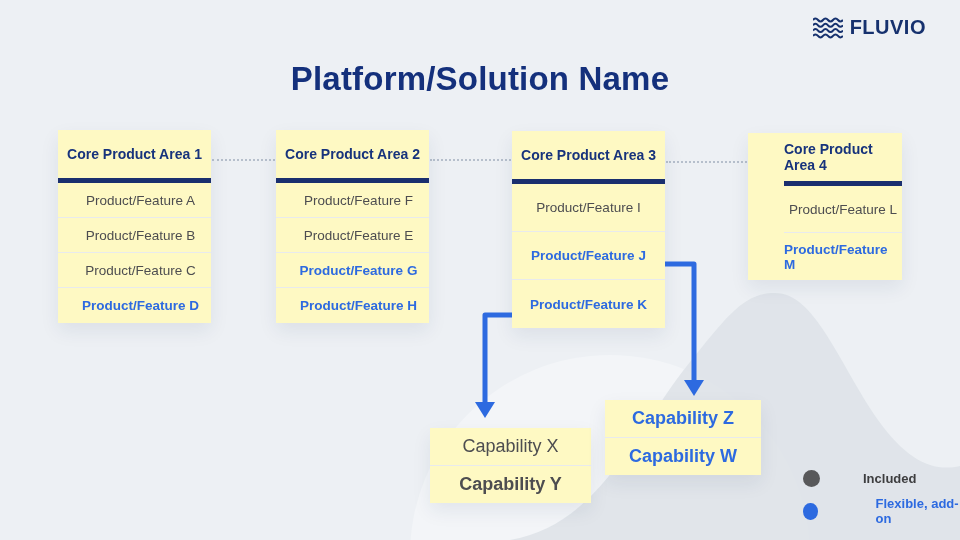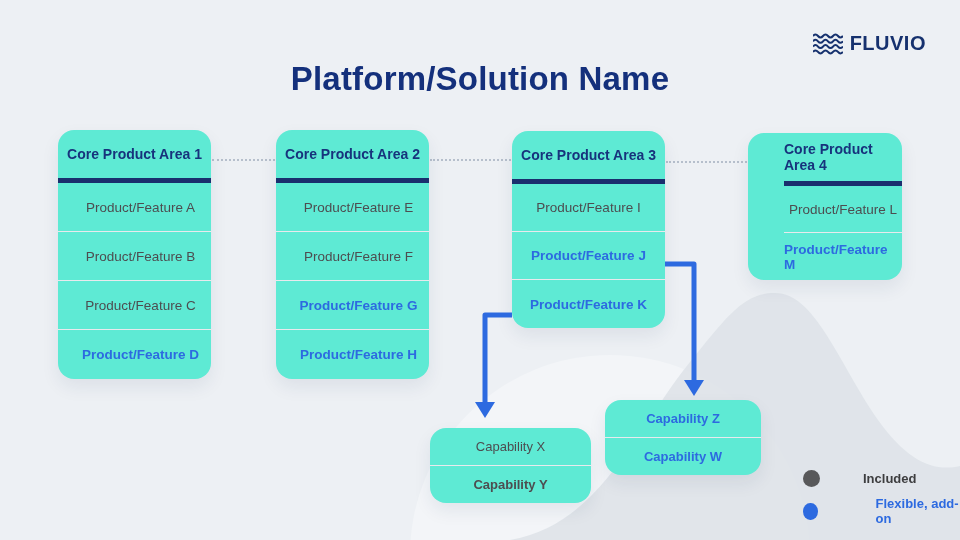--- a/index.html
+++ b/index.html
@@ -6,54 +6,53 @@
   html,body { width:960px; height:540px; }
   body {
     position:relative;
     font-family:"Liberation Sans", sans-serif;
     background:#edf0f4;
     overflow:hidden;
   }
   
   .bg-decor { position:absolute; inset:0; pointer-events:none; }
   
-  .logo { position:absolute; top:32px; right:34px; display:flex; align-items:center; gap:7px; }
+  .logo { position:absolute; top:16px; right:34px; display:flex; align-items:center; gap:7px; }
   .logo-text { font-size:20px; font-weight:800; letter-spacing:0.5px; color:#16316e; }
   
   .page-title {
     position:absolute; top:60px; left:0; right:0;
     text-align:center; font-size:33px; font-weight:700;
     color:#14307c; letter-spacing:0.2px;
   }
   
   .card {
-    position:absolute; background:#5eead4;
+    position:absolute; background:#fef9c3;
     box-shadow:0 8px 18px rgba(30,50,90,0.08);
-    border-radius:16px;
   }
   .card-header {
     height:53px; display:flex; align-items:center; justify-content:center;
     font-size:14px; font-weight:700; color:#17337c;
     border-bottom:5px solid #1a2f6e;
   }
   .item {
     display:flex; align-items:center; justify-content:center;
     font-size:13.5px; font-weight:500; color:#4d4d50;
     border-bottom:1px solid #e8eaed;
   }
   .item:last-child { border-bottom:none;font-weight:bold; }
   .item.blue { color:#2d6ae0; font-weight:600; }
   .col-1, .col-2 { top:130px; width:153px; }
   .col-1 { left:58px; } .col-2 { left:276px; }
-  .col-1 .item, .col-2 .item { height:49px;padding-left:12px; }
+  .col-1 .item, .col-2 .item { height:35px;padding-left:12px; }
   .col-3 { left:512px; top:131px; width:153px; }
   .col-3 .item { height:48px; }
   .col-4 { left:748px; top:133px; width:154px;padding-left:36px; }
   .col-4 .item { height:47px; }
-  .cap-box .item { height:37.5px; font-size:13px; }
+  .cap-box .item { height:37.5px; font-size:18px; }
   .cap-1 { left:430px; top:428px; width:161px; }
   .cap-2 { left:605px; top:400px; width:156px; }
   
   .dotted {
     position:absolute; height:0;
     border-top:2px dotted #b6bfcc;
   }
   .dot-1 { left:212px; top:159px; width:63px; }
   .dot-2 { left:430px; top:159px; width:81px; }
   .dot-3 { left:666px; top:161px; width:81px; }
@@ -95,22 +94,22 @@
 <div class="card col-1">
   <div class="card-header">Core Product Area 1</div>
   <div class="item">Product/Feature A</div>
   <div class="item">Product/Feature B</div>
   <div class="item">Product/Feature C</div>
   <div class="item blue">Product/Feature D</div>
 </div>
 
 <div class="card col-2">
   <div class="card-header">Core Product Area 2</div>
+  <div class="item">Product/Feature F</div>
   <div class="item">Product/Feature E</div>
-  <div class="item">Product/Feature F</div>
   <div class="item blue">Product/Feature G</div>
   <div class="item blue">Product/Feature H</div>
 </div>
 
 <div class="card col-3">
   <div class="card-header">Core Product Area 3</div>
   <div class="item">Product/Feature I</div>
   <div class="item blue">Product/Feature J</div>
   <div class="item blue">Product/Feature K</div>
 </div>

